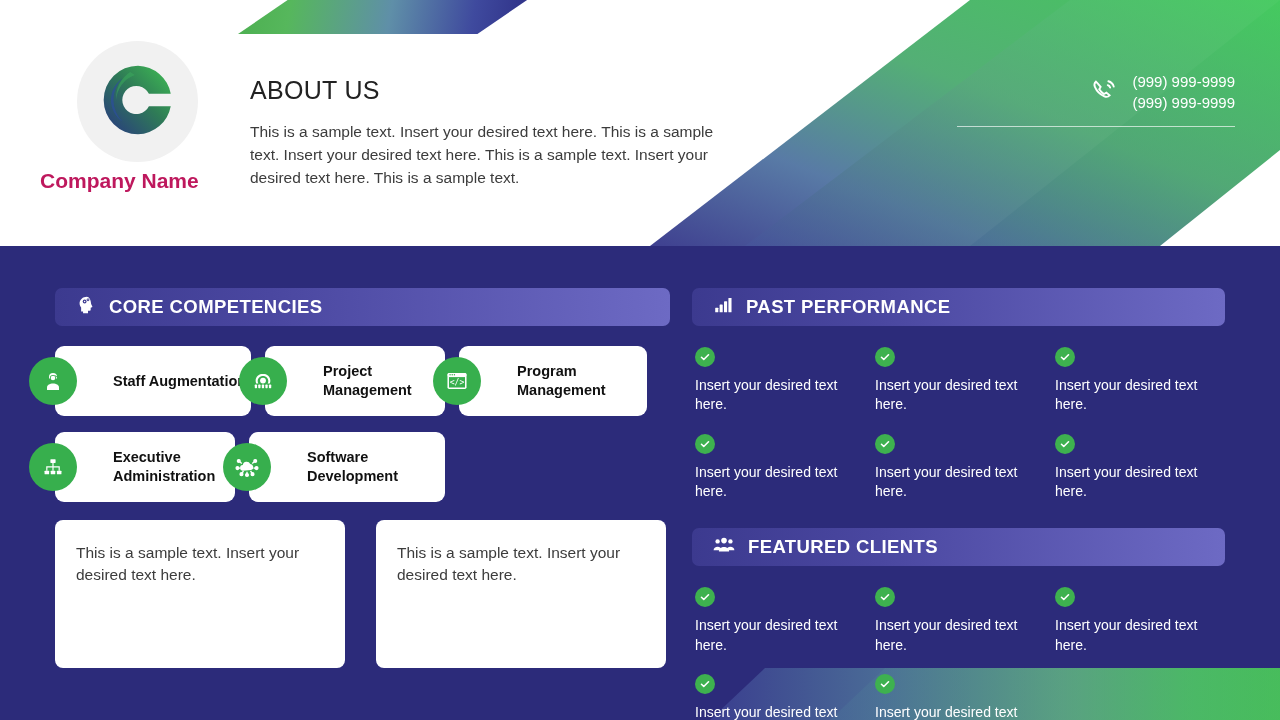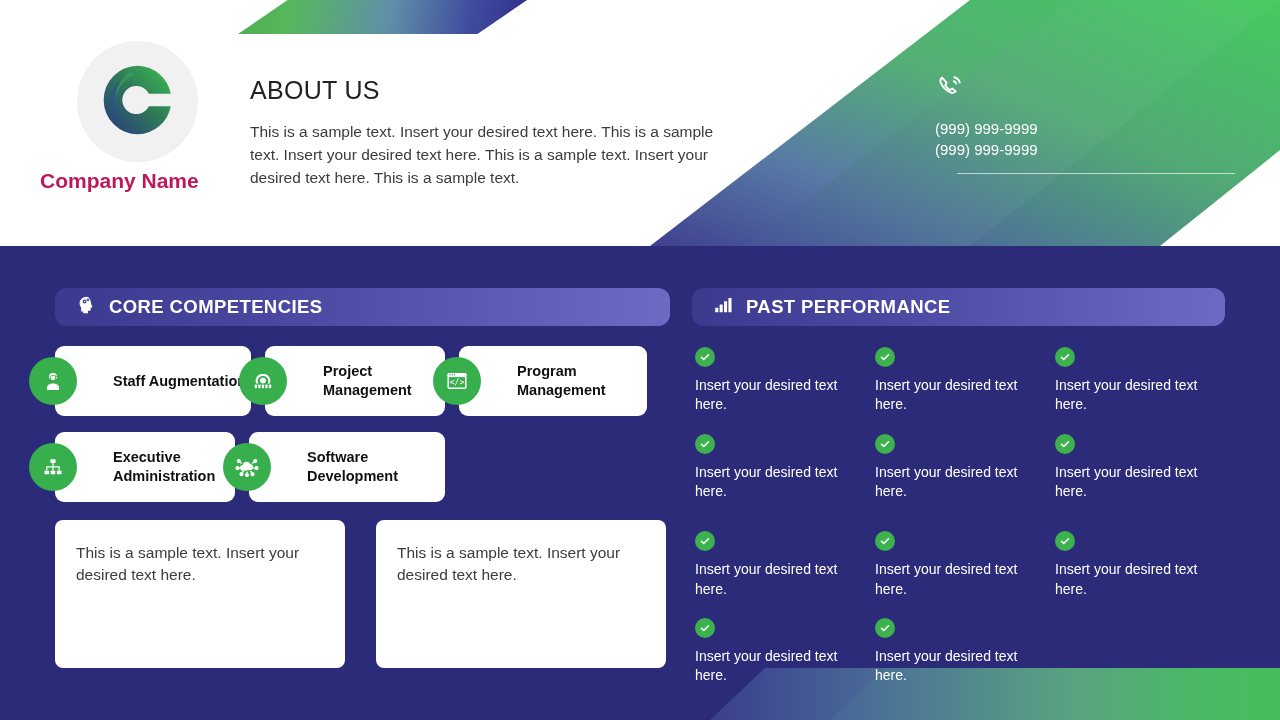--- a/index.html
+++ b/index.html
@@ -62,21 +62,21 @@
   .about-text {
     font-size: 15.5px; color: #3c3c3c; line-height: 1.48;
     width: 488px;
   }
 
   
   .contact {
     position: absolute; right: 45px; top: 72px;
     width: 300px; z-index: 5; color: #ffffff;
   }
-  .contact-row { display: flex; align-items: flex-start; gap: 13px; flex-direction: column; }
+  .contact-row { display: flex; align-items: center; gap: 13px; }
   .contact-row.phone { justify-content: flex-end; }
   .contact-lines { font-size: 15px; line-height: 1.38; }
   .contact-divider {
     height: 1px; background: rgba(255,255,255,.65);
     margin: 13px 0 14px 0; width: 278px; margin-left: 22px;
   }
   .ico-svg { flex: 0 0 auto; }
 
   
   .body-area {
@@ -89,21 +89,21 @@
   .bottom-ribbon {
     position: absolute; left: 655px; bottom: 0;
     width: 625px; height: 60px;
     z-index: 1;
   }
 
   .panel-left { position: absolute; left: 55px; top: 42px; width: 615px; z-index: 3; }
   .panel-right { position: absolute; left: 692px; top: 42px; width: 533px; z-index: 3; }
 
   .sec-bar {
-    height: 38px; border-radius: 12px;
+    height: 38px; border-radius: 7px;
     background: linear-gradient(90deg, #3c3a8f 0%, #4a47a0 35%, #6d6ac4 100%);
     display: flex; align-items: center; gap: 12px;
     padding: 0 0 0 20px;
   }
   .sec-title {
     color: #fff; font-size: 18.5px; font-weight: bold; letter-spacing: .4px;
   }
 
   
   .cards {
@@ -418,20 +418,33 @@
         <span class="ck-dot">
             <svg width="12" height="12" viewBox="0 0 24 24" fill="none" stroke="#fff" stroke-width="3.2" stroke-linecap="round" stroke-linejoin="round">
               <path d="M5 12.5l4.5 4.5L19 7.5"></path>
             </svg>
           </span>
         <span class="ck-text">Insert your desired text here.</span>
       </div>
     </div>
 
     <div class="fc-block">
+      <div class="sec-bar">
+        <span>
+          <svg width="24" height="24" viewBox="0 0 24 24" fill="#fff">
+            <circle cx="5.6" cy="8.4" r="2.2"></circle>
+            <circle cx="18.4" cy="8.4" r="2.2"></circle>
+            <circle cx="12" cy="7.6" r="2.8"></circle>
+            <path d="M1.6 17.2c0-2.1 1.8-3.4 4-3.4s4 1.3 4 3.4z"></path>
+            <path d="M14.4 17.2c0-2.1 1.8-3.4 4-3.4s4 1.3 4 3.4z"></path>
+            <path d="M6.9 18.4c0-2.6 2.3-4.3 5.1-4.3s5.1 1.7 5.1 4.3z"></path>
+          </svg>
+        </span>
+        <span class="sec-title">FEATURED CLIENTS</span>
+      </div>
 
       <div class="checklist">
         <div class="ck-item">
           <span class="ck-dot">
               <svg width="12" height="12" viewBox="0 0 24 24" fill="none" stroke="#fff" stroke-width="3.2" stroke-linecap="round" stroke-linejoin="round">
                 <path d="M5 12.5l4.5 4.5L19 7.5"></path>
               </svg>
             </span>
           <span class="ck-text">Insert your desired text here.</span>
         </div>

